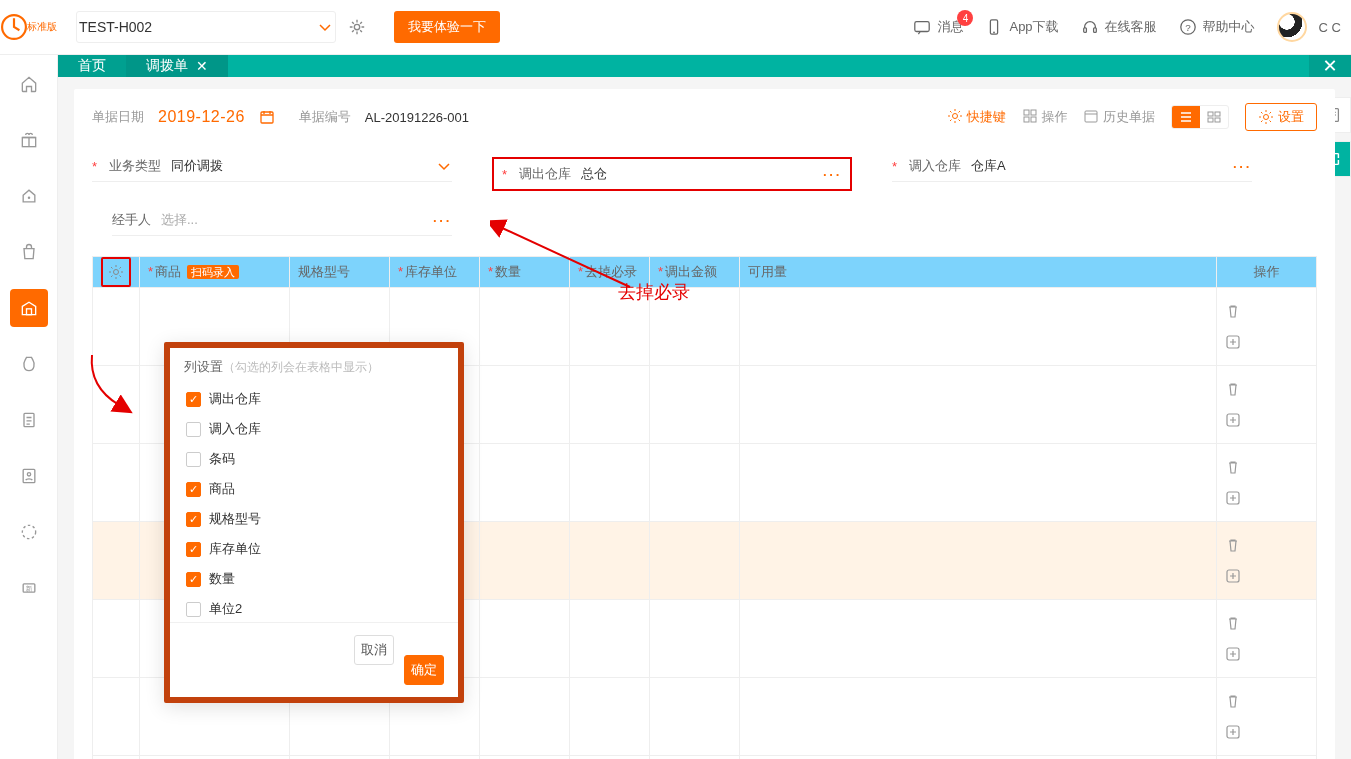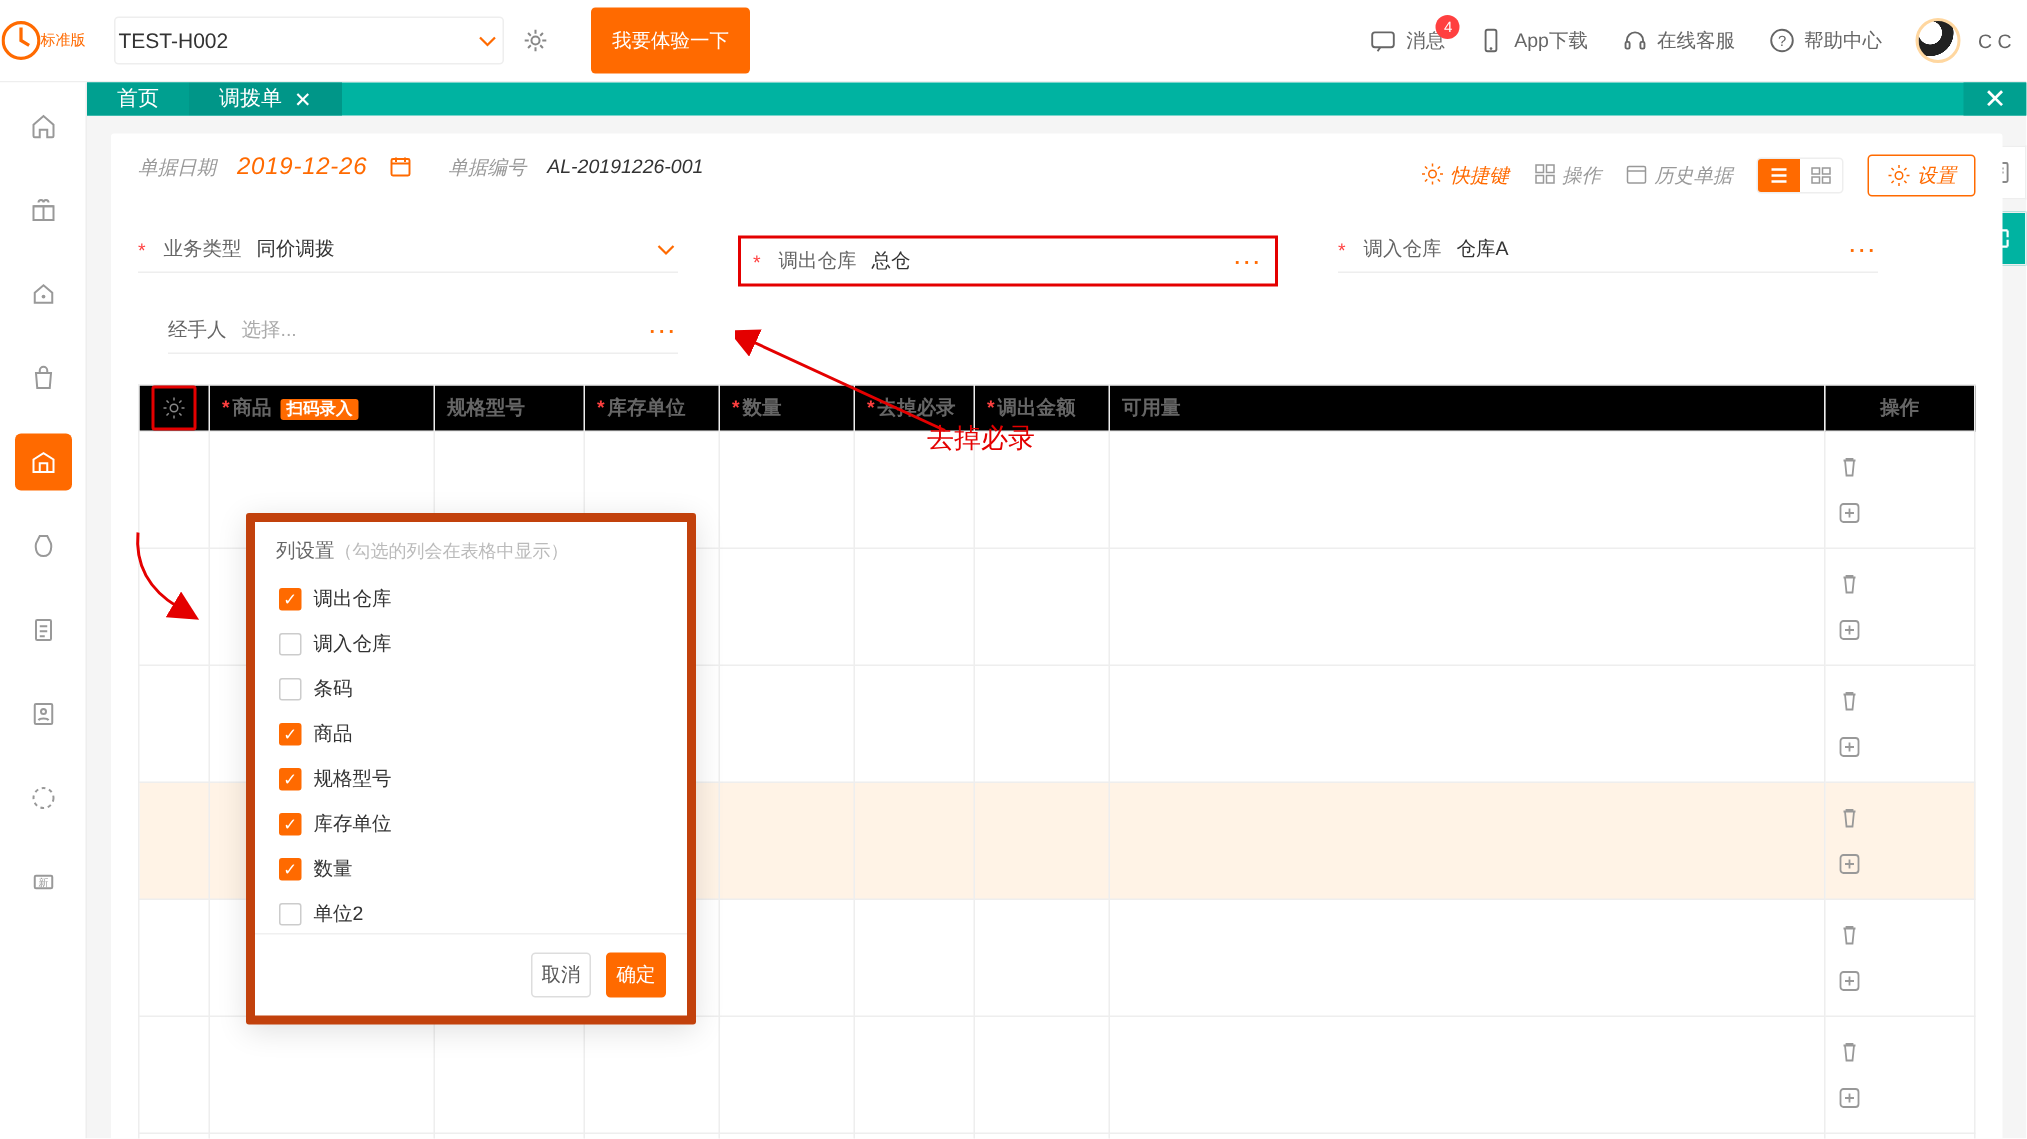--- a/index.html
+++ b/index.html
@@ -2,41 +2,41 @@
 <html><head>
 <meta charset="utf-8">
 <style>
 * { box-sizing: border-box; margin: 0; padding: 0; }
 html, body { width: 1351px; height: 759px; font-family: "Microsoft YaHei", Arial, sans-serif; font-size: 13px; color: #333; background: #fff; overflow: hidden; }
 .topbar { height: 55px; display: flex; align-items: center; padding: 0 10px 0 0; border-bottom: 1px solid #eee; }
 .logo { width: 58px; display: flex; align-items: center; justify-content: center; color: #ff6a00; font-size: 10px; }
 .logo-svg { width: 26px; height: 26px; }
 .dropdown-title { width: 260px; height: 32px; margin-left: 18px; display: flex; align-items: center; padding: 0 2px; border: 1px solid #eee; border-radius: 3px; font-size: 14px; color: #333; justify-content: space-between; cursor: pointer; }
 .top-gear { margin-left: 12px; color: #888; cursor: pointer; }
-.primary-outline-btn { margin-left: 28px; height: 44px; padding: 0 14px; background: #ff6a00; color: #fff; border-radius: 3px; display: flex; align-items: center; cursor: pointer; font-size: 13px; }
+.primary-outline-btn { margin-left: 28px; height: 32px; padding: 0 14px; background: #ff6a00; color: #fff; border-radius: 3px; display: flex; align-items: center; cursor: pointer; font-size: 13px; }
 .top-spacer { flex: 1; }
 .top-links { display: flex; align-items: center; gap: 22px; color: #666; font-size: 13px; }
 .top-link { display: flex; align-items: center; gap: 6px; cursor: pointer; }
 .badge { position: absolute; top: -8px; right: -10px; background: #ff4040; color: #fff; font-size: 10px; border-radius: 50%; width: 16px; height: 16px; display: flex; align-items: center; justify-content: center; }
 .top-link.rel { position: relative; }
 .avatar { width: 30px; height: 30px; border-radius: 50%; background: radial-gradient(circle at 30% 30%, #fff 0 30%, #222 31% 60%, #fff 61% 100%); border: 2px solid #ffd7a0; }
 .user-name { margin-left: 6px; color: #666; }
 .shell { display: flex; height: calc(759px - 55px); }
 .sidebar { width: 58px; background: #fff; border-right: 1px solid #eee; display: flex; flex-direction: column; align-items: center; padding-top: 10px; gap: 18px; }
 .sidebar-item { width: 38px; height: 38px; display: flex; align-items: center; justify-content: center; border-radius: 4px; color: #999; cursor: pointer; }
 .sidebar-item.active { background: #ff6a00; color: #fff; }
 .main { flex: 1; display: flex; flex-direction: column; background: #f5f5f5; position: relative; }
 .tabs { height: 42px; background: #00b3a1; display: flex; align-items: stretch; }
 .tab { padding: 0 20px; display: flex; align-items: center; color: #fff; font-size: 14px; cursor: pointer; gap: 8px; }
 .tab.inactive { background: #00a090; }
 .tab.active { background: #009688; }
 .tab-close-full { margin-left: auto; width: 42px; display: flex; align-items: center; justify-content: center; color: #fff; background: #00a090; cursor: pointer; font-size: 18px; }
 .content { flex: 1; padding: 12px 16px 0 16px; position: relative; }
 .panel { background: #fff; border-radius: 2px; padding: 14px 18px; }
-.header-row { display: flex; gap: 14px; font-style: italic; }
+.header-row { display: flex; align-items: center; gap: 14px; }
 .label-dim { color: #999; }
 .date-val { color: #ff6a00; font-size: 16px; letter-spacing: .5px; }
 .ico-orange { color: #ff6a00; }
 .header-actions { margin-left: auto; display: flex; align-items: center; gap: 16px; color: #999; font-size: 13px; }
 .header-actions .orange { color: #ff6a00; }
 .view-toggle { display: flex; border: 1px solid #eee; border-radius: 3px; overflow: hidden; }
 .view-toggle div { width: 28px; height: 22px; display: flex; align-items: center; justify-content: center; }
 .view-toggle .on { background: #ff6a00; color: #fff; }
 .settings-btn { border: 1px solid #ff6a00; color: #ff6a00; height: 28px; padding: 0 12px; display: flex; align-items: center; gap: 4px; border-radius: 3px; cursor: pointer; font-size: 13px; }
 .form-row { display: flex; gap: 40px; margin-top: 26px; align-items: flex-start; }
@@ -46,42 +46,42 @@
 .field .flabel { color: #666; }
 .field .fval { color: #333; flex: 1; }
 .field .fsel { color: #aaa; flex: 1; }
 .field .more { color: #ff6a00; font-weight: bold; letter-spacing: 2px; cursor: pointer; }
 .field .chev { color: #ff6a00; }
 .annotation { position: absolute; color: #e40000; font-size: 18px; pointer-events: none; }
 .arrow-svg { position: absolute; pointer-events: none; }
 .table-wrap { margin-top: 20px; position: relative; }
 table { width: 100%; border-collapse: collapse; font-size: 13px; }
 th, td { border: 1px solid #eee; height: 30px; padding: 0 8px; text-align: left; background: #fff; vertical-align: middle; }
-th { background: #000000; color: #666; font-weight: bold; }
+th { background: #7dd3fc; color: #666; font-weight: normal; }
 th.reqcol::before { content: "*"; color: #ff4040; margin-right: 2px; }
 .col-gear { width: 46px; text-align: center; }
 .gear-box { border: 2px solid #e40000; display: inline-flex; align-items: center; justify-content: center; width: 30px; height: 30px; border-radius: 2px; }
 .scan-badge { background: #ff6a00; color: #fff; font-size: 11px; padding: 1px 4px; border-radius: 2px; margin-left: 6px; }
 .col-ops { width: 100px; text-align: center; }
 td.ops { text-align: center; }
 td.ops span { color: #999; margin: 0 6px; cursor: pointer; }
 tr.zebra td { background: #fff3e6; }
 .popover { position: absolute; left: 106px; top: 287px; width: 300px; background: #fff; border: 6px solid #c2410c; box-shadow: 0 4px 20px rgba(0,0,0,.12); z-index: 50; border-radius: 2px; }
 .popover-head { padding: 10px 14px 6px; color: #666; font-size: 13px; }
 .popover-head .hint { color: #bbb; font-size: 12px; }
 .popover-body { max-height: 240px; overflow-y: scroll; padding: 2px 0; }
 .popover-body::-webkit-scrollbar { width: 16px; }
 .popover-body::-webkit-scrollbar-thumb { background: #ccc; border: 4px solid #fff; border-radius: 10px; }
 .chk-row { display: flex; align-items: center; gap: 8px; padding: 6px 16px; cursor: pointer; }
 .chkbox { width: 15px; height: 15px; border: 1px solid #ccc; border-radius: 2px; display: inline-flex; align-items: center; justify-content: center; font-size: 11px; color: #fff; }
 .chkbox.on { background: #ff6a00; border-color: #ff6a00; }
 .popover-foot { display: flex; justify-content: flex-end; gap: 10px; padding: 12px 14px; border-top: 1px solid #f0f0f0; }
 .btn { height: 30px; padding: 0 6px; border-radius: 3px; font-size: 13px; cursor: pointer; display: inline-flex; align-items: center; }
 .btn-default { border: 1px solid #ddd; background: #fff; color: #555; }
-.btn-primary { background: #ff6a00; color: #fff; border: 1px solid #ff6a00; }
+.btn-primary { background: #ff6a00; color: #fff; border: 1px solid #ff6a00; margin-top: 20px; }
 .right-rail { position: absolute; right: 0; top: 42px; display: flex; flex-direction: column; gap: 8px; }
 .right-rail .rbtn { width: 36px; height: 36px; display: flex; align-items: center; justify-content: center; color: #888; background: #fff; border: 1px solid #eee; border-left: none; cursor: pointer; }
 .right-rail .rbtn.teal { background: #00b3a1; color: #fff; }
 svg { display: block; }
 .icon16 { width: 16px; height: 16px; }
 .icon18 { width: 18px; height: 18px; }
 .icon20 { width: 20px; height: 20px; }
 </style>
 </head>
 <body>

